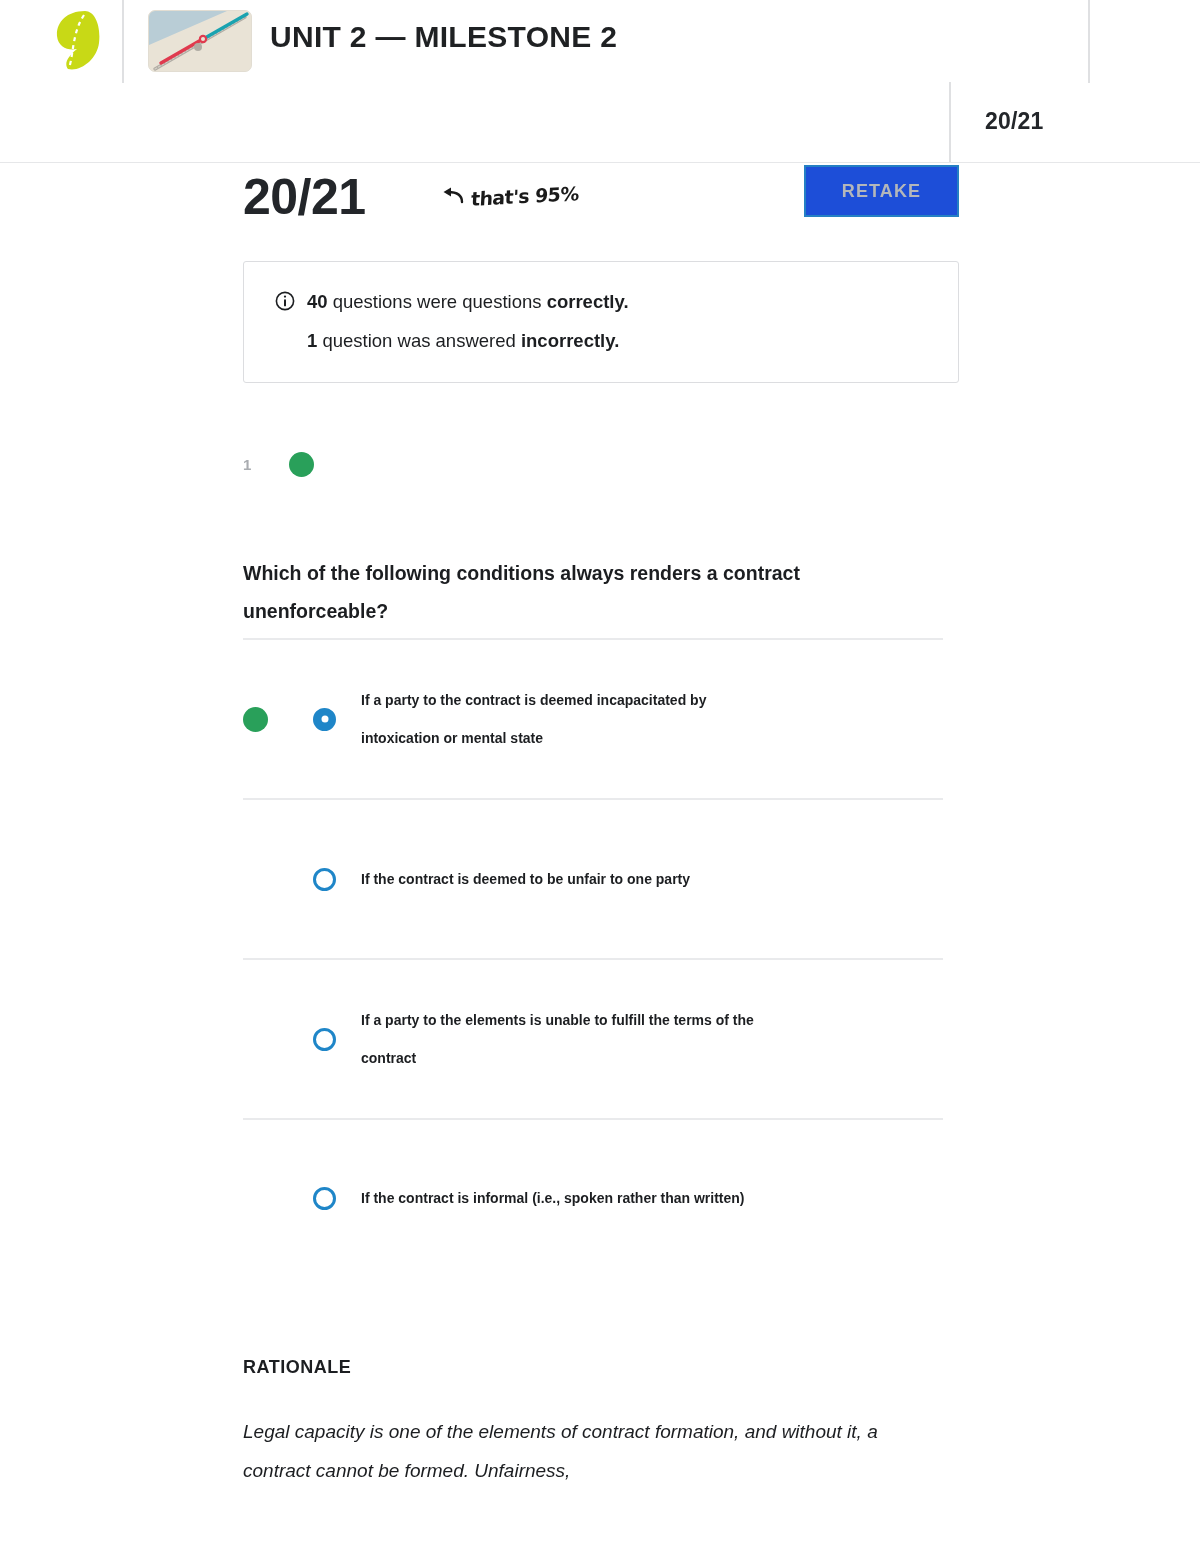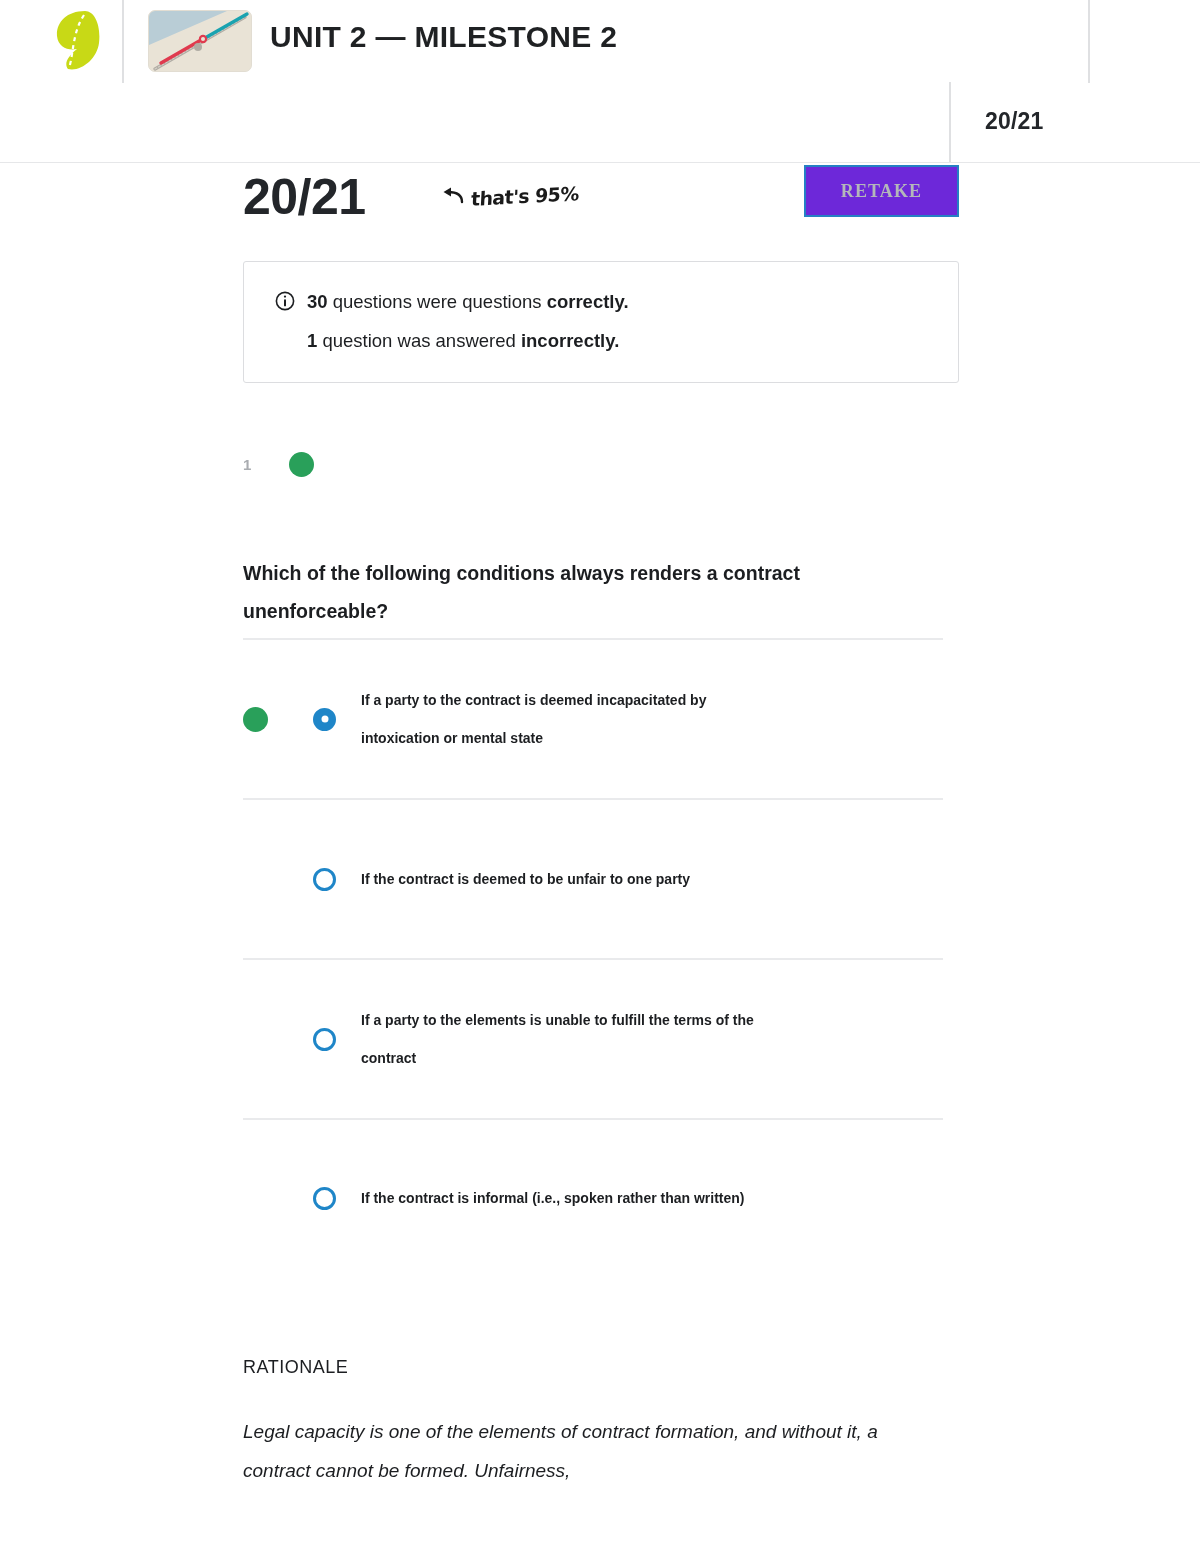--- a/index.html
+++ b/index.html
@@ -116,27 +116,27 @@
     color: #1a1a1a;
     font-family: "DejaVu Sans", sans-serif;
     transform: rotate(-3deg) skewX(-6deg);
     letter-spacing: -0.6px;
   }
   .retake-btn {
     position: absolute;
     left: 804px; top: 2px;
     width: 155px; height: 52px;
     border: 2px solid #2580c4;
-    background: #6d28d9;
+    background: #1d4ed8;
     color: #b4b7ba;
     font-size: 18px;
     font-weight: 700;
     letter-spacing: 1.1px;
     cursor: pointer;
-    font-family: Liberation Serif, serif;
+    font-family: Liberation Sans, sans-serif;
     display: flex;
     align-items: center;
     justify-content: center;
     padding: 0;
   }
 
   
   .info-box {
     position: absolute;
     left: 243px; top: 261px;
@@ -247,21 +247,21 @@
     font-weight: 700;
     line-height: 38px;
     color: #1c1e21;
   }
 
   
   .rationale-head {
     position: absolute;
     left: 243px; top: 1357px;
     font-size: 18px;
-    font-weight: 400;
+    font-weight: 700;
     letter-spacing: 0.5px;
     color: #1c1e21;
   }
   .rationale-body {
     position: absolute;
     left: 243px; top: 1412px;
     width: 680px;
     font-size: 19px;
     line-height: 39px;
     color: #1c1e21;
@@ -326,21 +326,21 @@
   <div class="info-box">
     <div class="info-inner">
       <div class="info-line first">
         <span class="info-ico">
           <svg viewBox="0 0 20 20" xmlns="http://www.w3.org/2000/svg">
             <circle cx="10" cy="10" r="8.6" fill="none" stroke="#1c1e21" stroke-width="1.6"></circle>
             <circle cx="10" cy="5.6" r="1.15" fill="#1c1e21"></circle>
             <rect x="9" y="8.3" width="2" height="7" rx="0.9" fill="#1c1e21"></rect>
           </svg>
         </span>
-        <span><b>30</b><span> questions were questions </span><b>correctly.</b></span>
+        <span><b>40</b><span> questions were questions </span><b>correctly.</b></span>
       </div>
       <div class="info-line">
         <span class="info-spacer"></span>
         <span><b>1</b><span> question was answered </span><b>incorrectly.</b></span>
       </div>
     </div>
   </div>
 
   <div class="q-meta">
     <span class="q-num">1</span>

